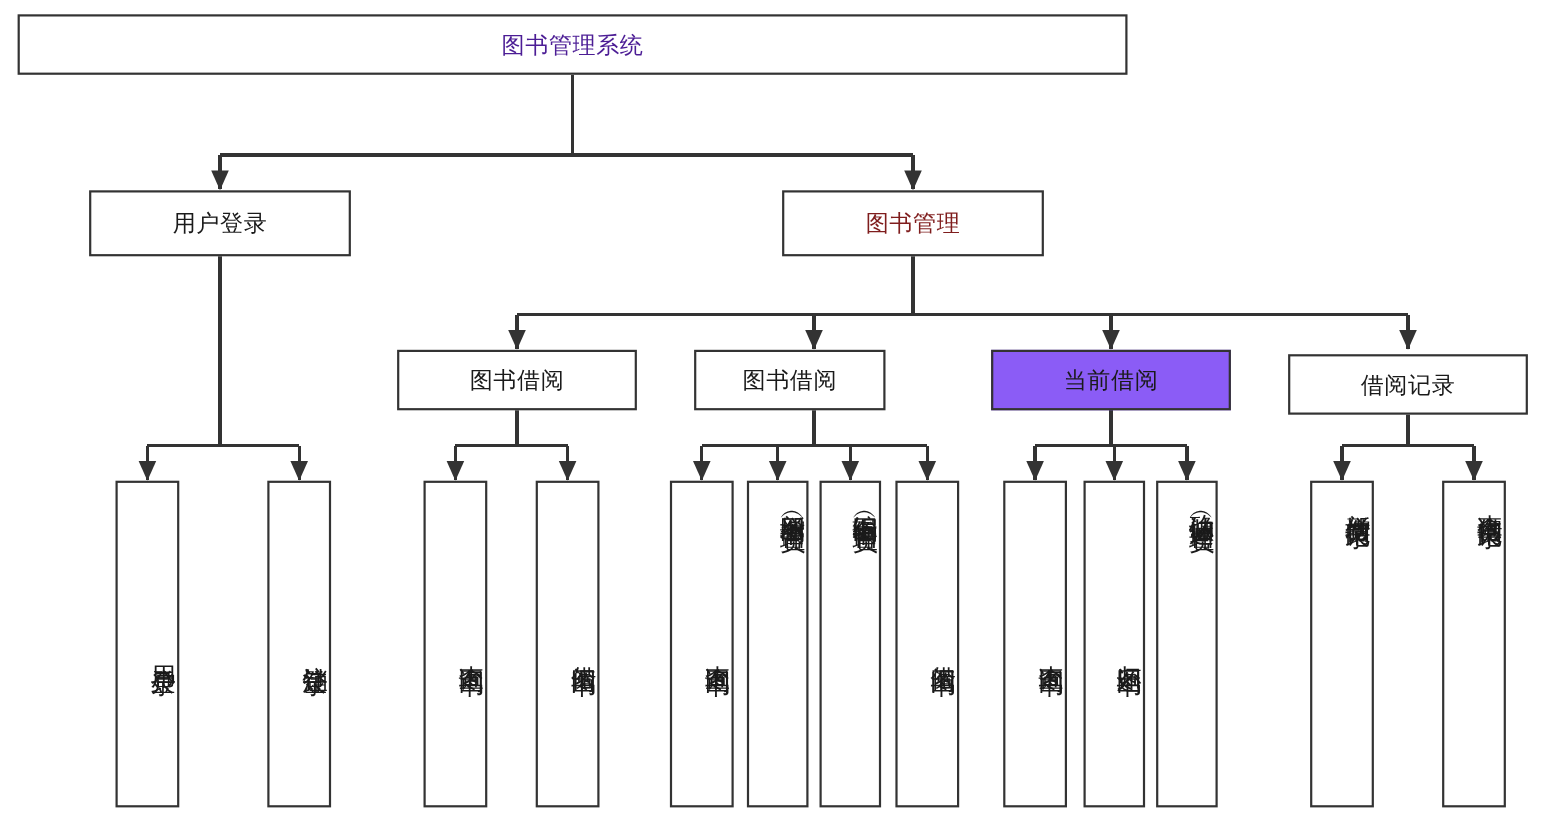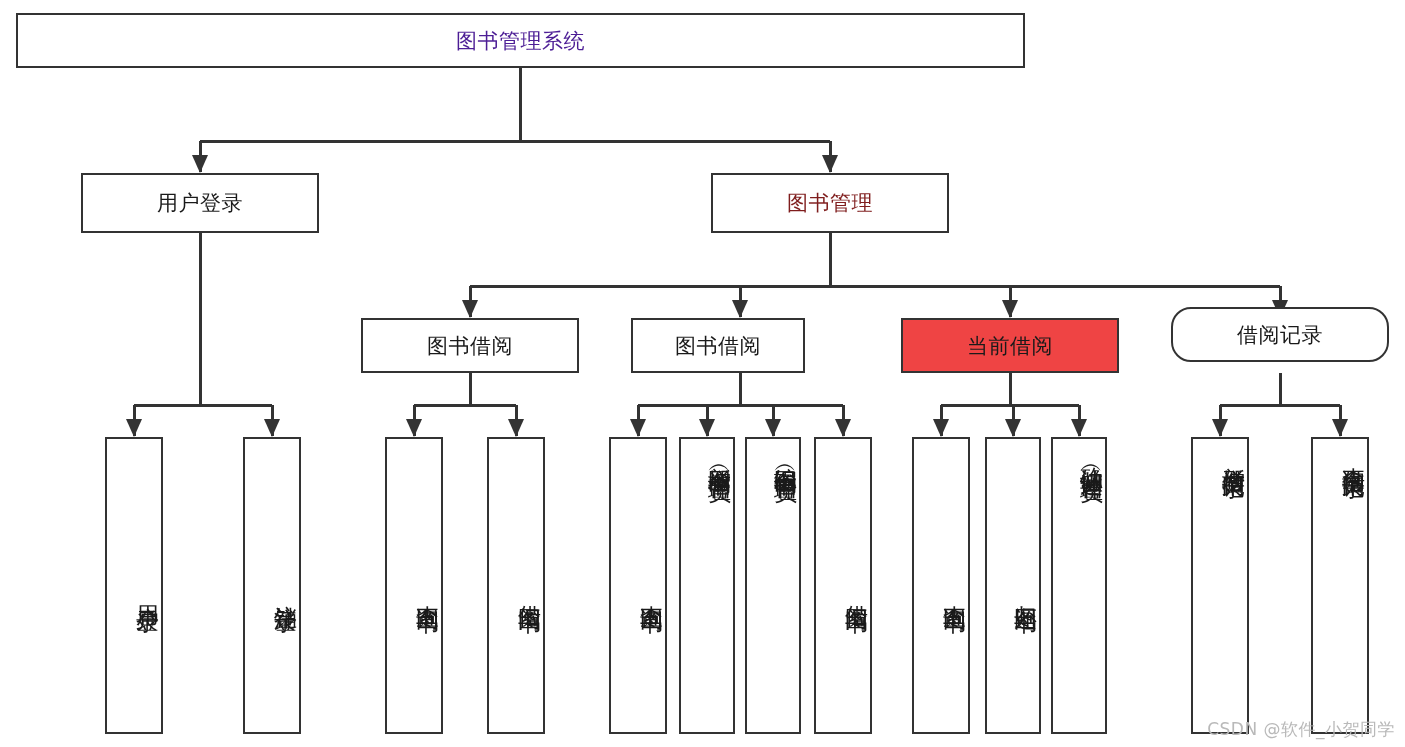--- a/index.html
+++ b/index.html
@@ -133,24 +133,24 @@
       </div>
       <div class="node horiz" style="left: 711px; top: 173px; width: 238px; height: 60px; border-color: rgb(51, 51, 51); background: rgb(255, 255, 255); color: #7f1d1d;">
         <span class="node-label">图书管理</span>
       </div>
       <div class="node horiz" style="left: 361px; top: 318px; width: 218px; height: 55px; border-color: rgb(51, 51, 51); background: rgb(255, 255, 255); color: rgb(26, 26, 26);">
         <span class="node-label">图书借阅</span>
       </div>
       <div class="node horiz" style="left: 631px; top: 318px; width: 174px; height: 55px; border-color: rgb(51, 51, 51); background: rgb(255, 255, 255); color: rgb(26, 26, 26);">
         <span class="node-label">图书借阅</span>
       </div>
-      <div class="node horiz" style="left: 901px; top: 318px; width: 218px; height: 55px; border-color: rgb(51, 51, 51); background: #ef4444; color: rgb(26, 26, 26);">
+      <div class="node horiz" style="left: 901px; top: 318px; width: 218px; height: 55px; border-color: rgb(51, 51, 51); background: #8b5cf6; color: rgb(26, 26, 26);">
         <span class="node-label">当前借阅</span>
       </div>
-      <div class="node horiz" style="left: 1171px; top: 307px; width: 218px; height: 55px; border-color: rgb(51, 51, 51); background: rgb(255, 255, 255); color: rgb(26, 26, 26); border-radius: 20px;">
+      <div class="node horiz" style="left: 1171px; top: 322px; width: 218px; height: 55px; border-color: rgb(51, 51, 51); background: rgb(255, 255, 255); color: rgb(26, 26, 26);">
         <span class="node-label">借阅记录</span>
       </div>
       <div class="node vert" style="left: 105px; top: 437px; width: 58px; height: 297px; border-color: rgb(51, 51, 51); background: rgb(255, 255, 255); color: rgb(26, 26, 26);">
         <span class="node-label">用户登录</span>
       </div>
       <div class="node vert" style="left: 243px; top: 437px; width: 58px; height: 297px; border-color: rgb(51, 51, 51); background: rgb(255, 255, 255); color: rgb(26, 26, 26);">
         <span class="node-label">注销登录</span>
       </div>
       <div class="node vert" style="left: 385px; top: 437px; width: 58px; height: 297px; border-color: rgb(51, 51, 51); background: rgb(255, 255, 255); color: rgb(26, 26, 26);">
         <span class="node-label">查询图书</span>
@@ -179,14 +179,13 @@
       <div class="node vert tall-text" style="left: 1051px; top: 437px; width: 56px; height: 297px; border-color: rgb(51, 51, 51); background: rgb(255, 255, 255); color: rgb(26, 26, 26);">
         <span class="node-label">确认归还（管理员）</span>
       </div>
       <div class="node vert tall-text" style="left: 1191px; top: 437px; width: 58px; height: 297px; border-color: rgb(51, 51, 51); background: rgb(255, 255, 255); color: rgb(26, 26, 26);">
         <span class="node-label">新增借阅记录</span>
       </div>
       <div class="node vert tall-text" style="left: 1311px; top: 437px; width: 58px; height: 297px; border-color: rgb(51, 51, 51); background: rgb(255, 255, 255); color: rgb(26, 26, 26);">
         <span class="node-label">查询借阅记录</span>
       </div>
     </div>
-  <div id="watermark">CSDN @软件_小贺同学</div>
 </div>
 
 </body></html>

